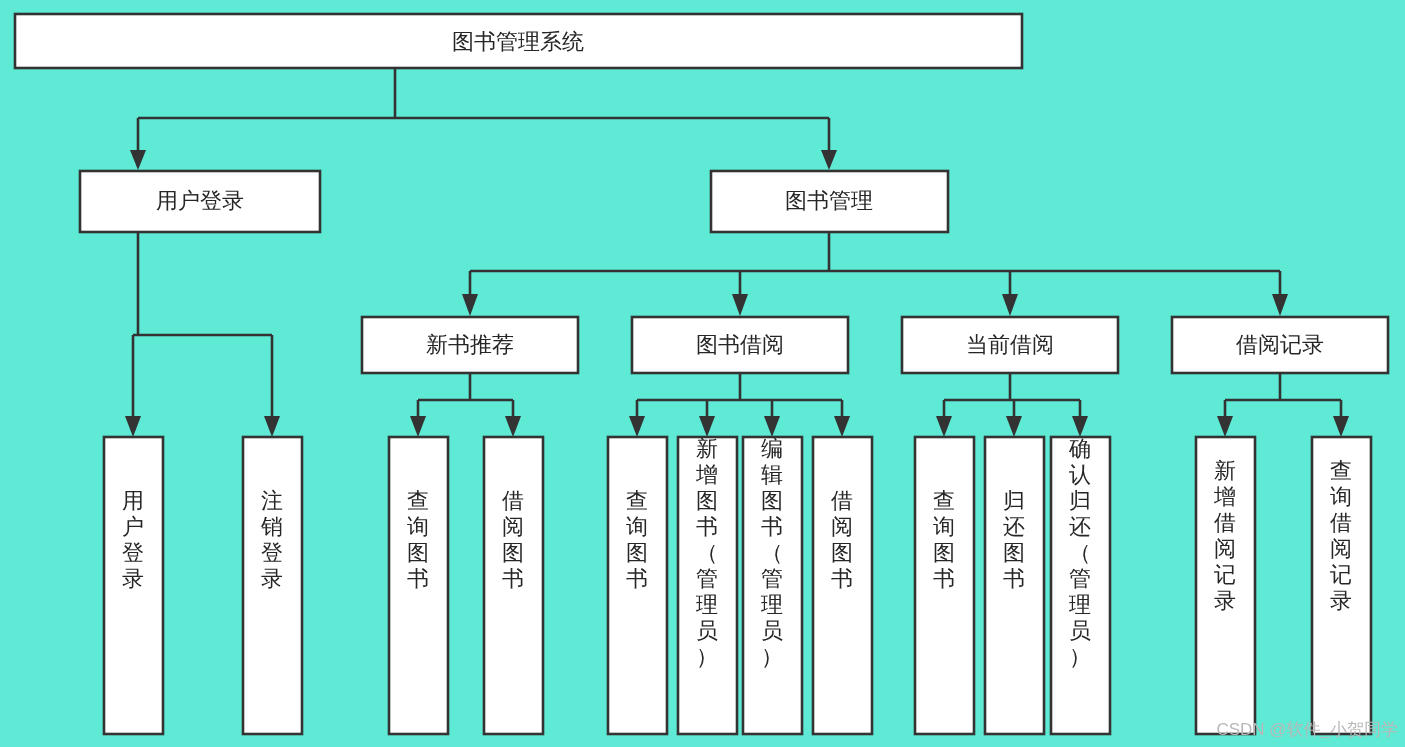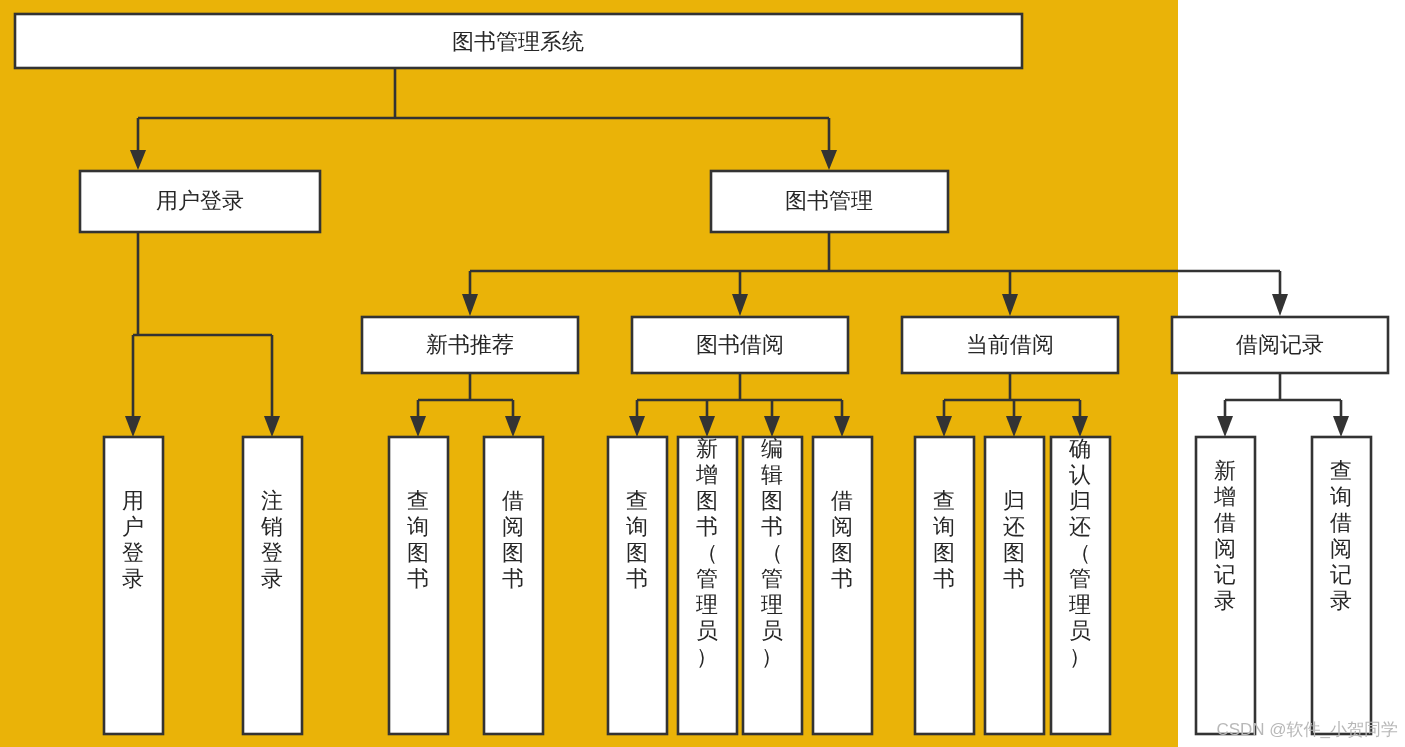--- a/index.html
+++ b/index.html
@@ -8,23 +8,23 @@
     background: #ffffff;
   }
   body {
     width: 1405px;
     height: 747px;
     font-family: "Liberation Sans", "DejaVu Sans", sans-serif;
     overflow: hidden;
   }
   #diagram-root {
     position: relative;
-    width: 1178px;
+    width: 1405px;
     height: 747px;
-    background: #eab308;
+    background: #5eead4;
   }
   svg.diagram-canvas {
     position: absolute;
     left: 0;
     top: 0;
     width: 1405px;
     height: 747px;
   }
   .node-box {
     fill: #ffffff;

